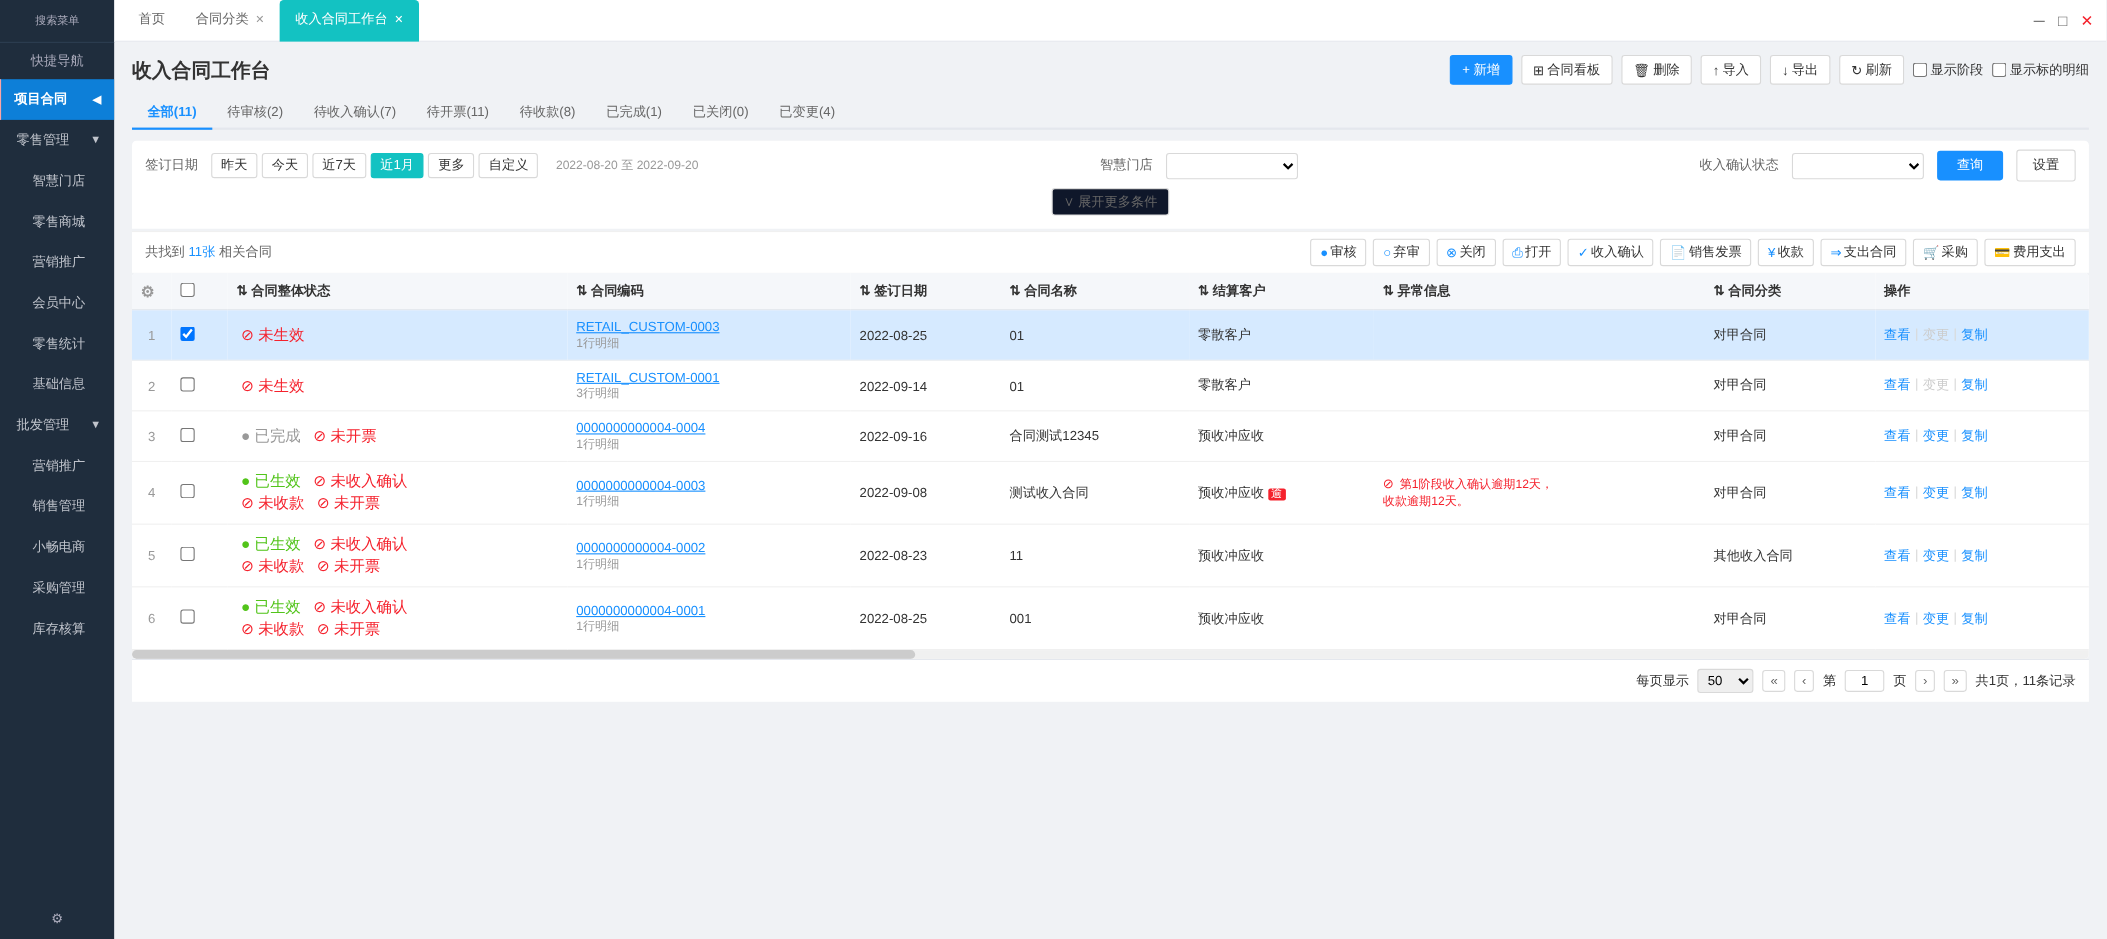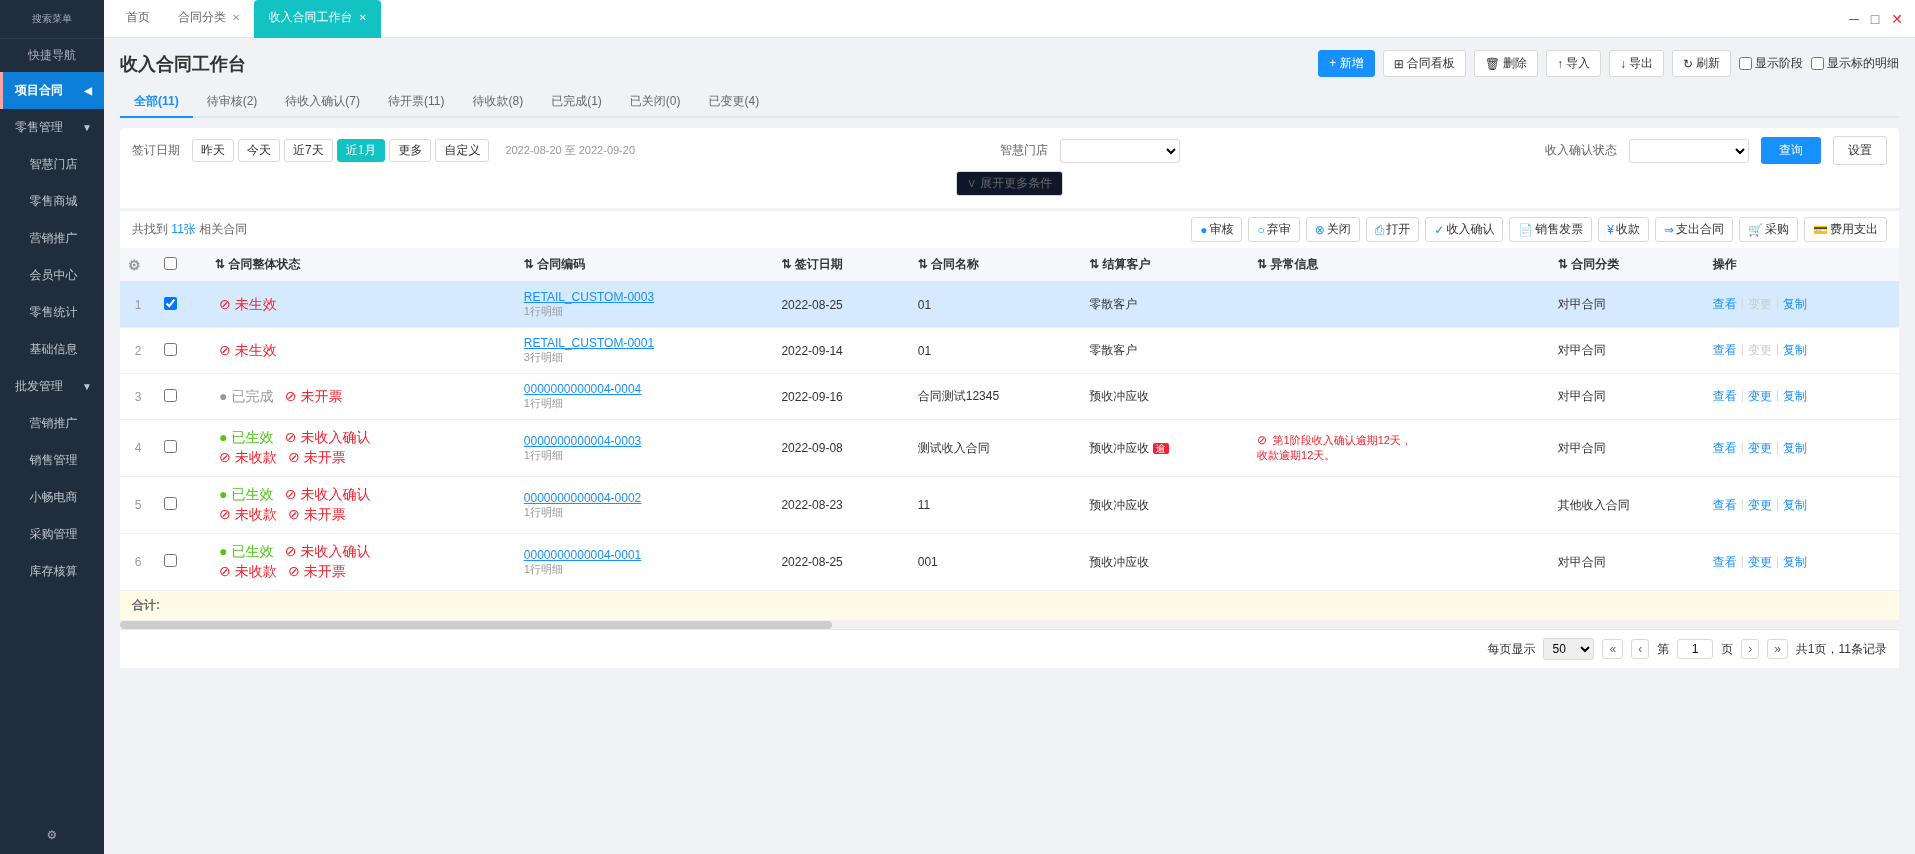--- a/index.html
+++ b/index.html
@@ -3,21 +3,21 @@
   <meta charset="utf-8">
   <style>
     * { box-sizing: border-box; margin: 0; padding: 0; }
     body { font-family: 'Microsoft YaHei', Arial, sans-serif; font-size: 12px; background: #f0f2f5; color: #333; display: flex; height: 854px; overflow: hidden; }
 
     
     .sidebar { width: 104px; background: #1f2d3d; color: #c0c4cc; display: flex; flex-direction: column; flex-shrink: 0; height: 100%; }
     .sidebar-search { padding: 12px 8px; font-size: 10px; color: #aab; cursor: pointer; border-bottom: 1px solid #2d3f52; text-align: center; }
     .sidebar-nav { padding: 8px; font-size: 12px; color: #aab; cursor: pointer; text-align: center; }
     .sidebar-item { padding: 10px 8px; cursor: pointer; text-align: center; font-size: 12px; color: #c0c4cc; border-left: 3px solid transparent; }
-    .sidebar-item.active { color: #fff; background: #0d7fd8; border-left: 3px solid #fca5a5; }
+    .sidebar-item.active { color: #fff; background: #0d7fd8; border-left: 1px solid #fca5a5; }
     .sidebar-bottom { margin-top: auto; padding: 12px; text-align: center; color: #aab; cursor: pointer; }
 
     
     .main { flex: 1; display: flex; flex-direction: column; overflow: hidden; background: #f0f2f5; }
 
     
     .tabs-bar { background: #fff; display: flex; align-items: center; border-bottom: 1px solid #e4e7ed; padding: 0 8px; height: 38px; flex-shrink: 0; }
     .tab { padding: 0 14px; height: 38px; display: flex; align-items: center; font-size: 12px; cursor: pointer; color: #666; border-bottom: 2px solid transparent; }
     .tab.active { color: #fff; background: #13c2c2; border-radius: 4px 4px 0 0; height: 38px; }
     .tab .close-icon { margin-left: 6px; color: #999; font-size: 10px; }
@@ -480,23 +480,20 @@
               <div class="ops">
                 <button class="op-btn">查看</button>
                 <span class="op-sep">|</span>
                 <button class="op-btn">变更</button>
                 <span class="op-sep">|</span>
                 <button class="op-btn">复制</button>
               </div>
             </td>
           </tr>
 
-          <tr style="background:#fffbe6;">
-            <td colspan="10" style="padding:6px 12px;color:#666;font-weight:bold;">合计:</td>
-          </tr>
         </tbody>
       </table>
 
       <div class="scrollbar-area">
         <div class="scrollbar-inner"></div>
       </div>
     </div>
 
     <div class="table-footer">
       <span>每页显示</span>

